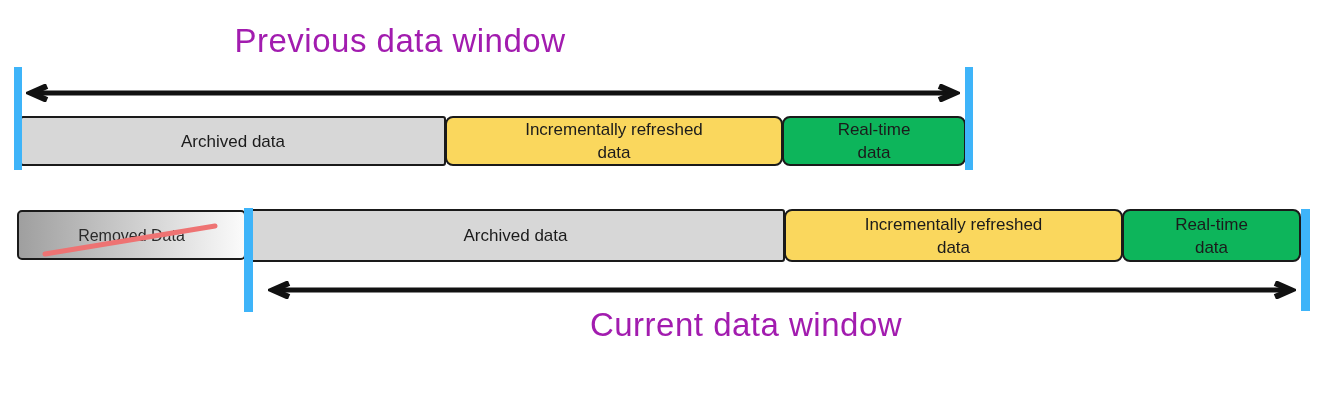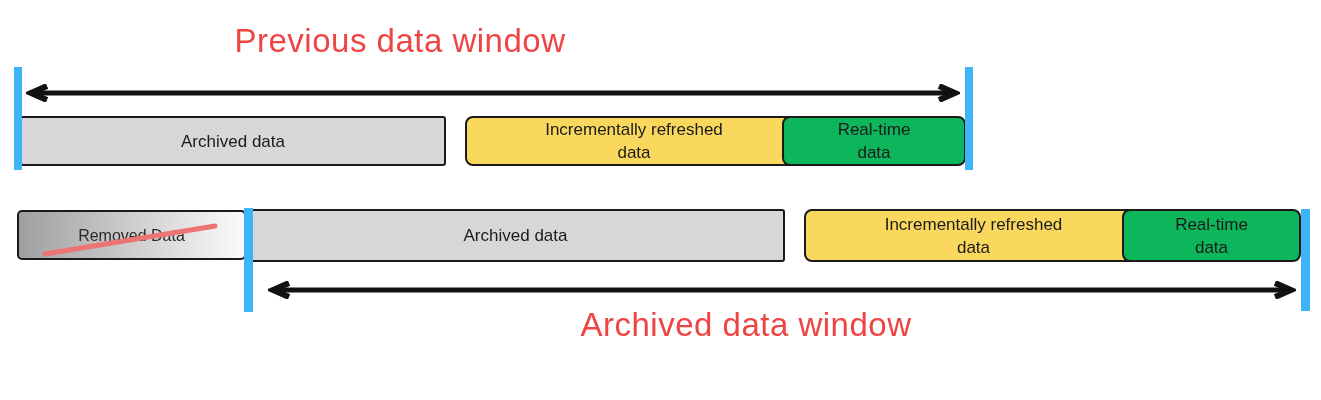--- a/index.html
+++ b/index.html
@@ -11,21 +11,21 @@
   .canvas {
     position: relative;
     width: 1321px;
     height: 400px;
     background: #ffffff;
     overflow: hidden;
   }
   .title {
     position: absolute;
     font-size: 33px;
-    color: #ef4444;
+    color: #a21caf;
     text-align: center;
     white-space: nowrap;
     letter-spacing: 0.5px;
   }
   .marker {
     position: absolute;
     width: 8px;
     background: var(--marker-blue, #3eb4f9);
     z-index: 5;
   }
@@ -39,21 +39,21 @@
     justify-content: center;
     z-index: 2;
   }
   .seg .ln {
     font-size: 17px;
     line-height: 23px;
     color: #1b1b1b;
     white-space: nowrap;
   }
   .seg.gray   { background: var(--segment-gray, #d7d7d7); border-radius: 3px; text-align: center; }
-  .seg.yellow { background: var(--segment-yellow, #fad75d); border-radius: 8px; z-index: 3; margin-left: 20px; }
+  .seg.yellow { background: var(--segment-yellow, #fad75d); border-radius: 8px; z-index: 3; }
   .seg.green  { background: var(--segment-green, #0db55b); border-radius: 8px; z-index: 3; }
   .seg.removed {
     background: linear-gradient(to right, var(--removed-grad-left, #9f9f9f), var(--removed-grad-right, #fbfbfb));
     border-radius: 5px;
   }
   .seg.removed .ln { font-size: 16px; color: #2a2a2a; }
   .arrow {
     position: absolute;
     z-index: 4;
   }
@@ -112,15 +112,15 @@
 
   <div class="marker" style="left:244px; top:208px; height:104px; width:9px;"></div>
   <div class="marker" style="left:1301px; top:209px; height:102px; width:9px;"></div>
 
   <svg class="arrow" style="left:268px; top:281px;" width="1028" height="18" viewBox="0 0 1028 18">
     <line x1="10" y1="9" x2="1018" y2="9" stroke="#111111" stroke-width="5"></line>
     <polyline points="21,2 5,9 21,16" fill="none" stroke="#111111" stroke-width="6" stroke-linejoin="miter"></polyline>
     <polyline points="1007,2 1023,9 1007,16" fill="none" stroke="#111111" stroke-width="6" stroke-linejoin="miter"></polyline>
   </svg>
 
-  <div class="title" style="left:446px; top:306px; width:600px;">Archived data window</div>
+  <div class="title" style="left:446px; top:306px; width:600px;">Current data window</div>
 
 </div>
 
 </body></html>

